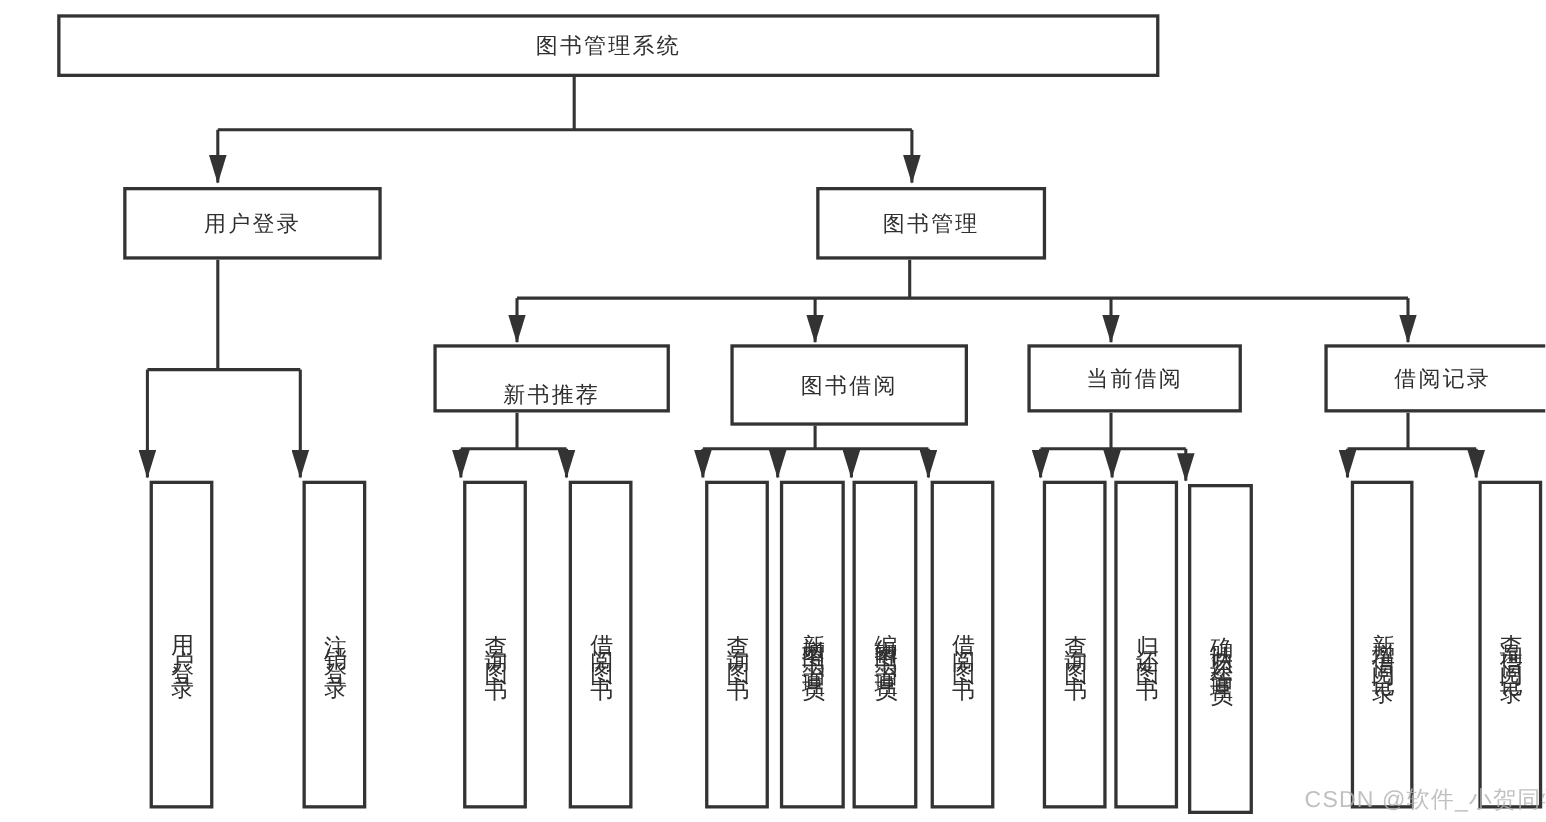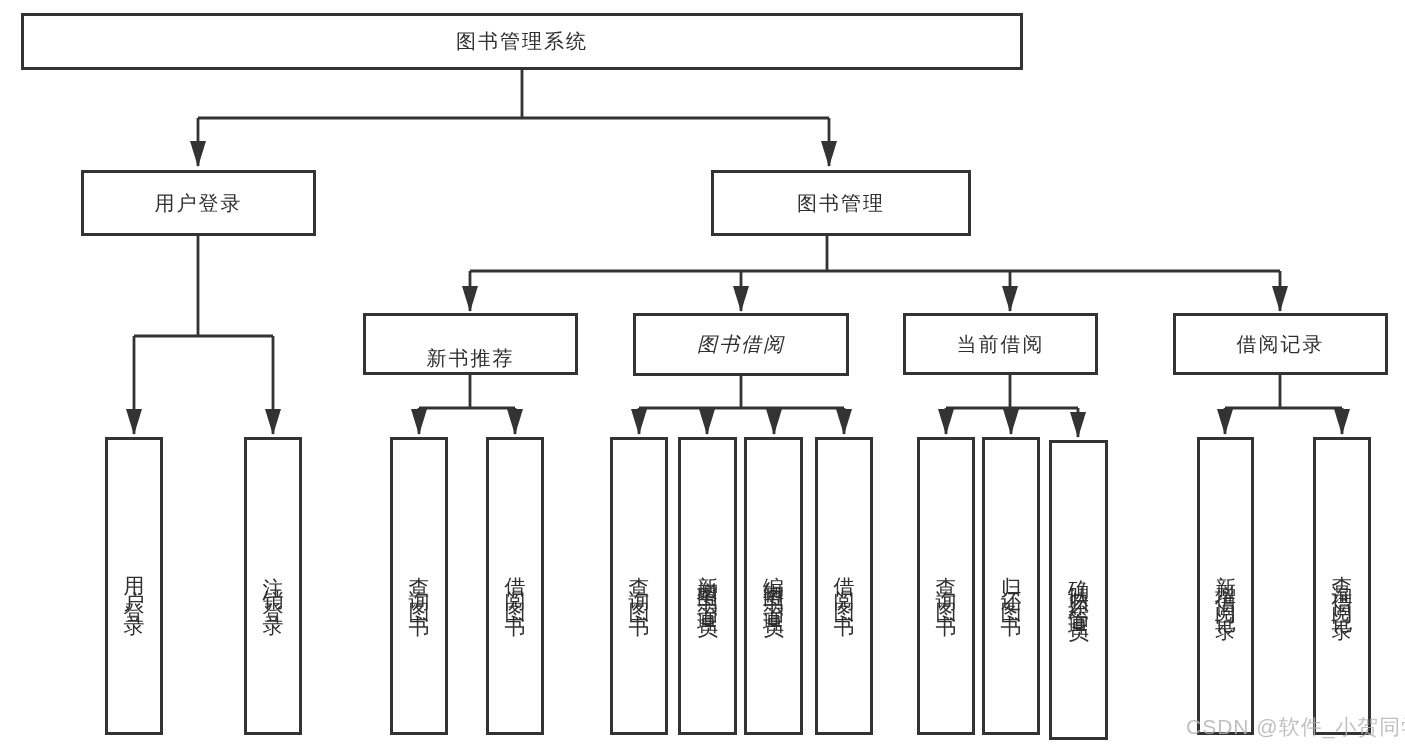--- a/index.html
+++ b/index.html
@@ -12,20 +12,21 @@
     color:#2f2f2f;
   }
   svg.wires{position:absolute;left:0;top:0;width:1405px;height:747px;}
   .box{
     position:absolute;
     background:#ffffff;
     border:3px solid #333333;
     box-sizing:border-box;
     display:flex;align-items:center;justify-content:center;
     color:#2f2f2f;
+    margin-left:31px;
   }
   .hlabel{font-size:20px;letter-spacing:2px;white-space:nowrap;}
   .leaf .vlabel{
     writing-mode:vertical-rl;
     text-orientation:mixed;
     font-size:21px;
     letter-spacing:13px;
     line-height:1.05;
     white-space:nowrap;
   }
@@ -89,28 +90,28 @@
     </g>
   </svg>
 
   <div class="box" style="left:21px;top:13px;width:1002px;height:57px;">
     <span class="hlabel">图书管理系统</span>
   </div>
 
   <div class="box" style="left:81px;top:170px;width:235px;height:66px;">
     <span class="hlabel">用户登录</span>
   </div>
-  <div class="box" style="left:711px;top:170px;width:260px;height:66px;">
+  <div class="box" style="left:711px;top:170px;width:209px;height:66px;">
     <span class="hlabel">图书管理</span>
   </div>
 
   <div class="box" style="left:363px;top:313px;width:215px;height:62px;align-items:flex-end;">
     <span class="hlabel">新书推荐</span>
   </div>
-  <div class="box" style="left:633px;top:313px;width:216px;height:63px;font-style:italic;">
+  <div class="box" style="left:633px;top:313px;width:216px;height:74px;">
     <span class="hlabel">图书借阅</span>
   </div>
   <div class="box" style="left:903px;top:313px;width:195px;height:62px;">
     <span class="hlabel">当前借阅</span>
   </div>
   <div class="box" style="left:1173px;top:313px;width:215px;height:62px;">
     <span class="hlabel">借阅记录</span>
   </div>
 
   <div class="box leaf" style="left:105px;top:437px;width:58px;height:298px;">

